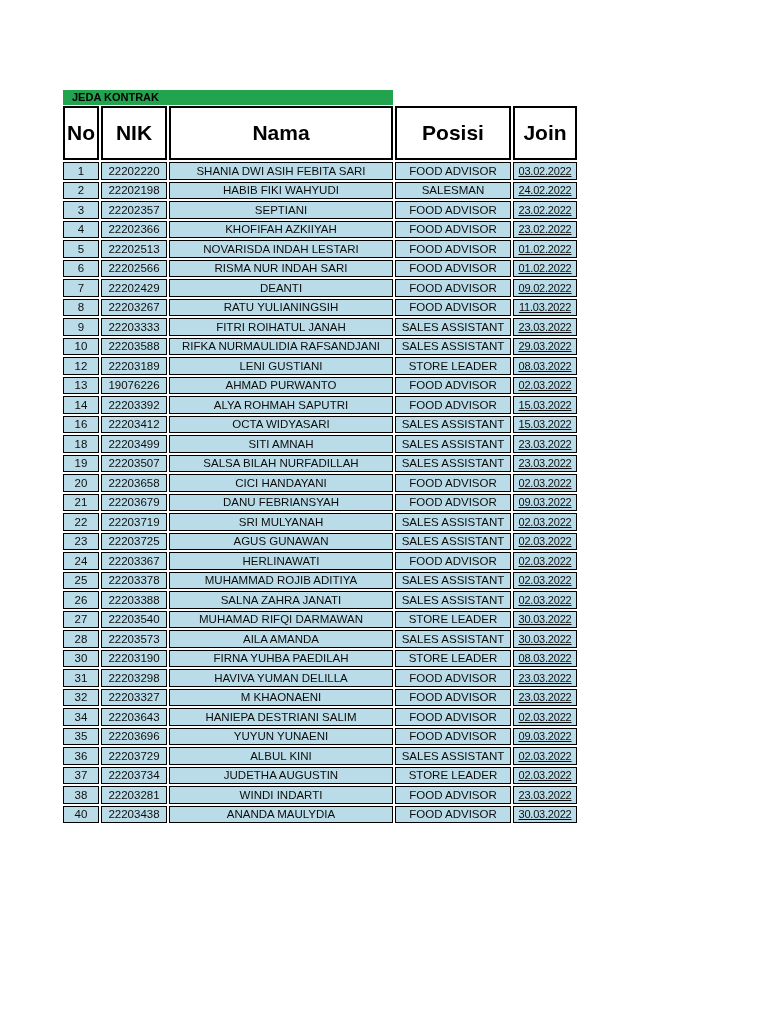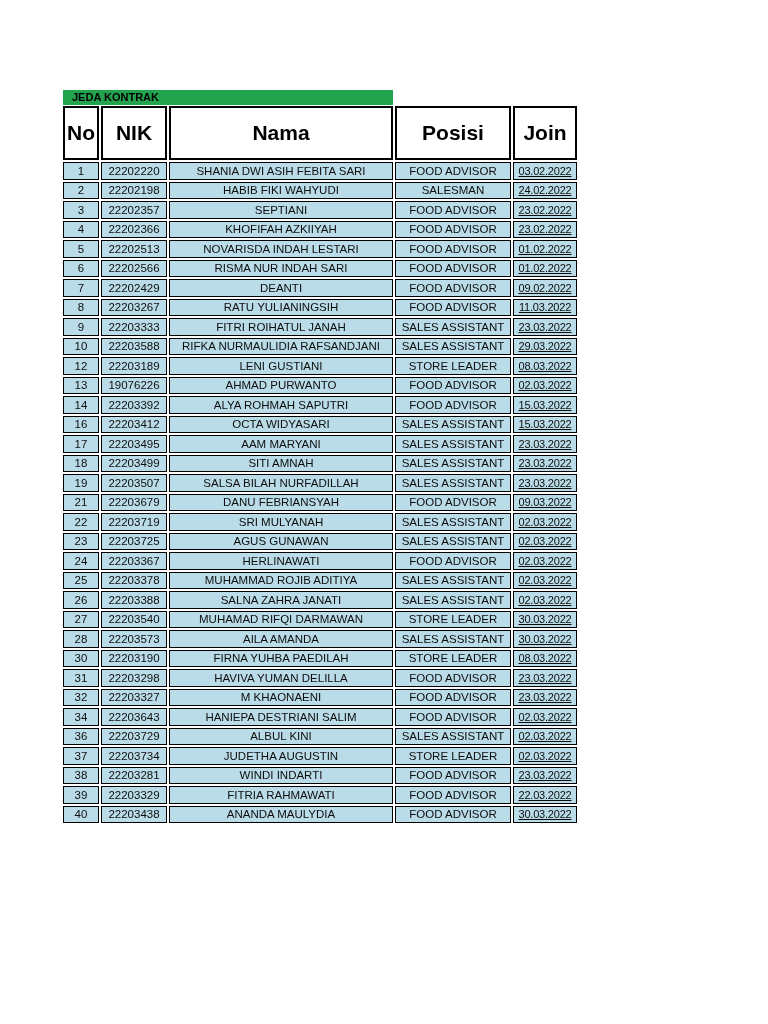--- a/index.html
+++ b/index.html
@@ -196,44 +196,44 @@
 
 
   <tr>
     <td class="cell-no">16</td>
     <td class="cell-nik">22203412</td>
     <td class="cell-nama">OCTA WIDYASARI</td>
     <td class="cell-posisi">SALES ASSISTANT</td>
     <td class="cell-join">15.03.2022</td>
   </tr>
 
-  <tr>
-    <td class="cell-no">17</td>
-    <td class="cell-nik">22203495</td>
-    <td class="cell-nama">AAM MARYANI</td>
-    <td class="cell-posisi">SALES ASSISTANT</td>
-    <td class="cell-join">23.03.2022</td>
-  </tr>
 
   <tr>
     <td class="cell-no">18</td>
     <td class="cell-nik">22203499</td>
     <td class="cell-nama">SITI AMNAH</td>
     <td class="cell-posisi">SALES ASSISTANT</td>
     <td class="cell-join">23.03.2022</td>
   </tr>
 
   <tr>
     <td class="cell-no">19</td>
     <td class="cell-nik">22203507</td>
     <td class="cell-nama">SALSA BILAH NURFADILLAH</td>
     <td class="cell-posisi">SALES ASSISTANT</td>
     <td class="cell-join">23.03.2022</td>
   </tr>
 
+  <tr>
+    <td class="cell-no">20</td>
+    <td class="cell-nik">22203658</td>
+    <td class="cell-nama">CICI HANDAYANI</td>
+    <td class="cell-posisi">FOOD ADVISOR</td>
+    <td class="cell-join">02.03.2022</td>
+  </tr>
 
   <tr>
     <td class="cell-no">21</td>
     <td class="cell-nik">22203679</td>
     <td class="cell-nama">DANU FEBRIANSYAH</td>
     <td class="cell-posisi">FOOD ADVISOR</td>
     <td class="cell-join">09.03.2022</td>
   </tr>
 
   <tr>
@@ -319,20 +319,27 @@
 
 
   <tr>
     <td class="cell-no">34</td>
     <td class="cell-nik">22203643</td>
     <td class="cell-nama">HANIEPA DESTRIANI SALIM</td>
     <td class="cell-posisi">FOOD ADVISOR</td>
     <td class="cell-join">02.03.2022</td>
   </tr>
 
+  <tr>
+    <td class="cell-no">35</td>
+    <td class="cell-nik">22203696</td>
+    <td class="cell-nama">YUYUN YUNAENI</td>
+    <td class="cell-posisi">FOOD ADVISOR</td>
+    <td class="cell-join">09.03.2022</td>
+  </tr>
 
   <tr>
     <td class="cell-no">36</td>
     <td class="cell-nik">22203729</td>
     <td class="cell-nama">ALBUL KINI</td>
     <td class="cell-posisi">SALES ASSISTANT</td>
     <td class="cell-join">02.03.2022</td>
   </tr>
 
   <tr>
@@ -344,27 +351,20 @@
   </tr>
 
   <tr>
     <td class="cell-no">38</td>
     <td class="cell-nik">22203281</td>
     <td class="cell-nama">WINDI INDARTI</td>
     <td class="cell-posisi">FOOD ADVISOR</td>
     <td class="cell-join">23.03.2022</td>
   </tr>
 
-  <tr>
-    <td class="cell-no">39</td>
-    <td class="cell-nik">22203329</td>
-    <td class="cell-nama">FITRIA RAHMAWATI</td>
-    <td class="cell-posisi">FOOD ADVISOR</td>
-    <td class="cell-join">22.03.2022</td>
-  </tr>
 
   <tr>
     <td class="cell-no">40</td>
     <td class="cell-nik">22203438</td>
     <td class="cell-nama">ANANDA MAULYDIA</td>
     <td class="cell-posisi">FOOD ADVISOR</td>
     <td class="cell-join">30.03.2022</td>
   </tr>
 </tbody>
 </table>

